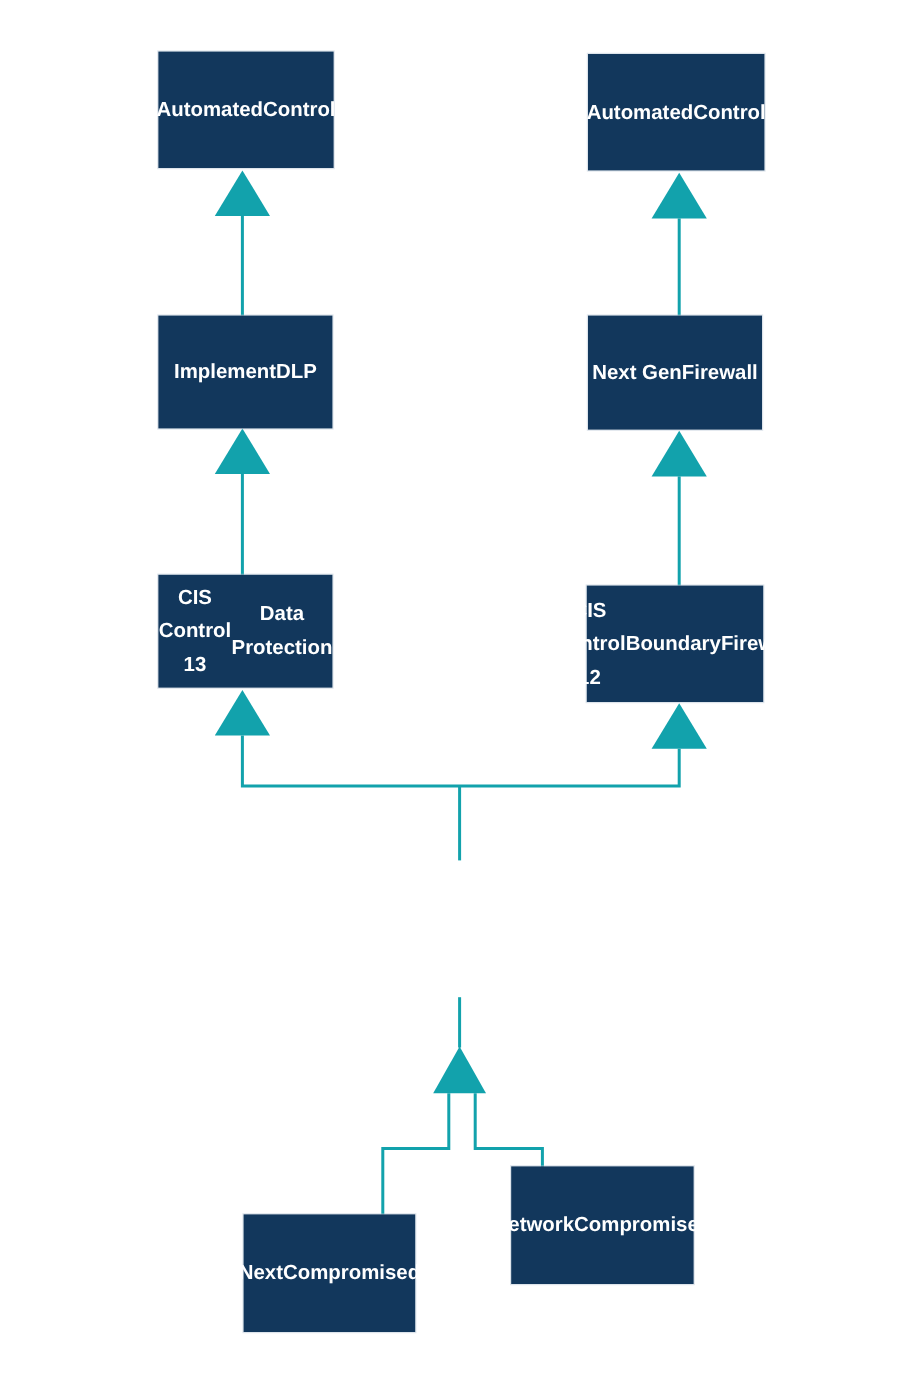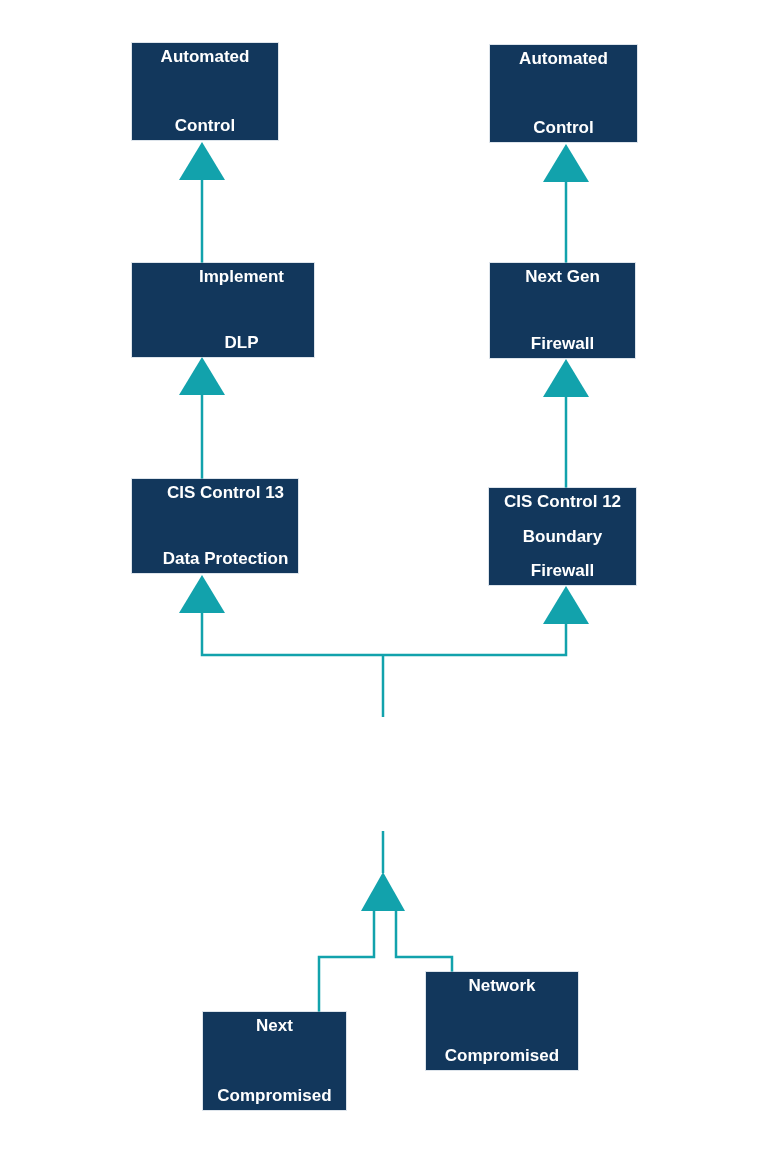--- a/index.html
+++ b/index.html
@@ -33,23 +33,23 @@
   }
   .connector-layer .arrowhead{
     fill:var(--connector);
     stroke:none;
   }
   .node{
     position:absolute;
     background:var(--node-fill);
     color:var(--text);
     display:flex;
-    flex-direction:column;
+    flex-direction:row;
     align-items:center;
-    justify-content:space-between;
+    justify-content:center;
     text-align:center;
     font-weight:bold;
     font-size:17px;
     line-height:28px;
     box-shadow:0 0 0 1px rgba(180,196,210,.45);
   }
   .node.circle{
     border-radius:50%;
     box-shadow:none;
   }
@@ -88,31 +88,31 @@
   <div class="node" style="left:132px;top:43px;width:146px;height:97px;">
     <span>Automated</span>
     <span>Control</span>
   </div>
 
   <div class="node" style="left:490px;top:45px;width:147px;height:97px;">
     <span>Automated</span>
     <span>Control</span>
   </div>
 
-  <div class="node" style="left:132px;top:263px;width:145px;height:94px;padding-left:37px;">
+  <div class="node" style="left:132px;top:263px;width:145px;height:94px;">
     <span>Implement</span>
     <span>DLP</span>
   </div>
 
   <div class="node" style="left:490px;top:263px;width:145px;height:95px;">
     <span>Next Gen</span>
     <span>Firewall</span>
   </div>
 
-  <div class="node" style="left:132px;top:479px;width:145px;height:94px;padding-left:21px;">
+  <div class="node" style="left:132px;top:479px;width:145px;height:94px;">
     <span>CIS Control 13</span>
     <span>Data Protection</span>
   </div>
 
   <div class="node" style="left:489px;top:488px;width:147px;height:97px;">
     <span>CIS Control 12</span>
     <span>Boundary</span>
     <span>Firewall</span>
   </div>
 

